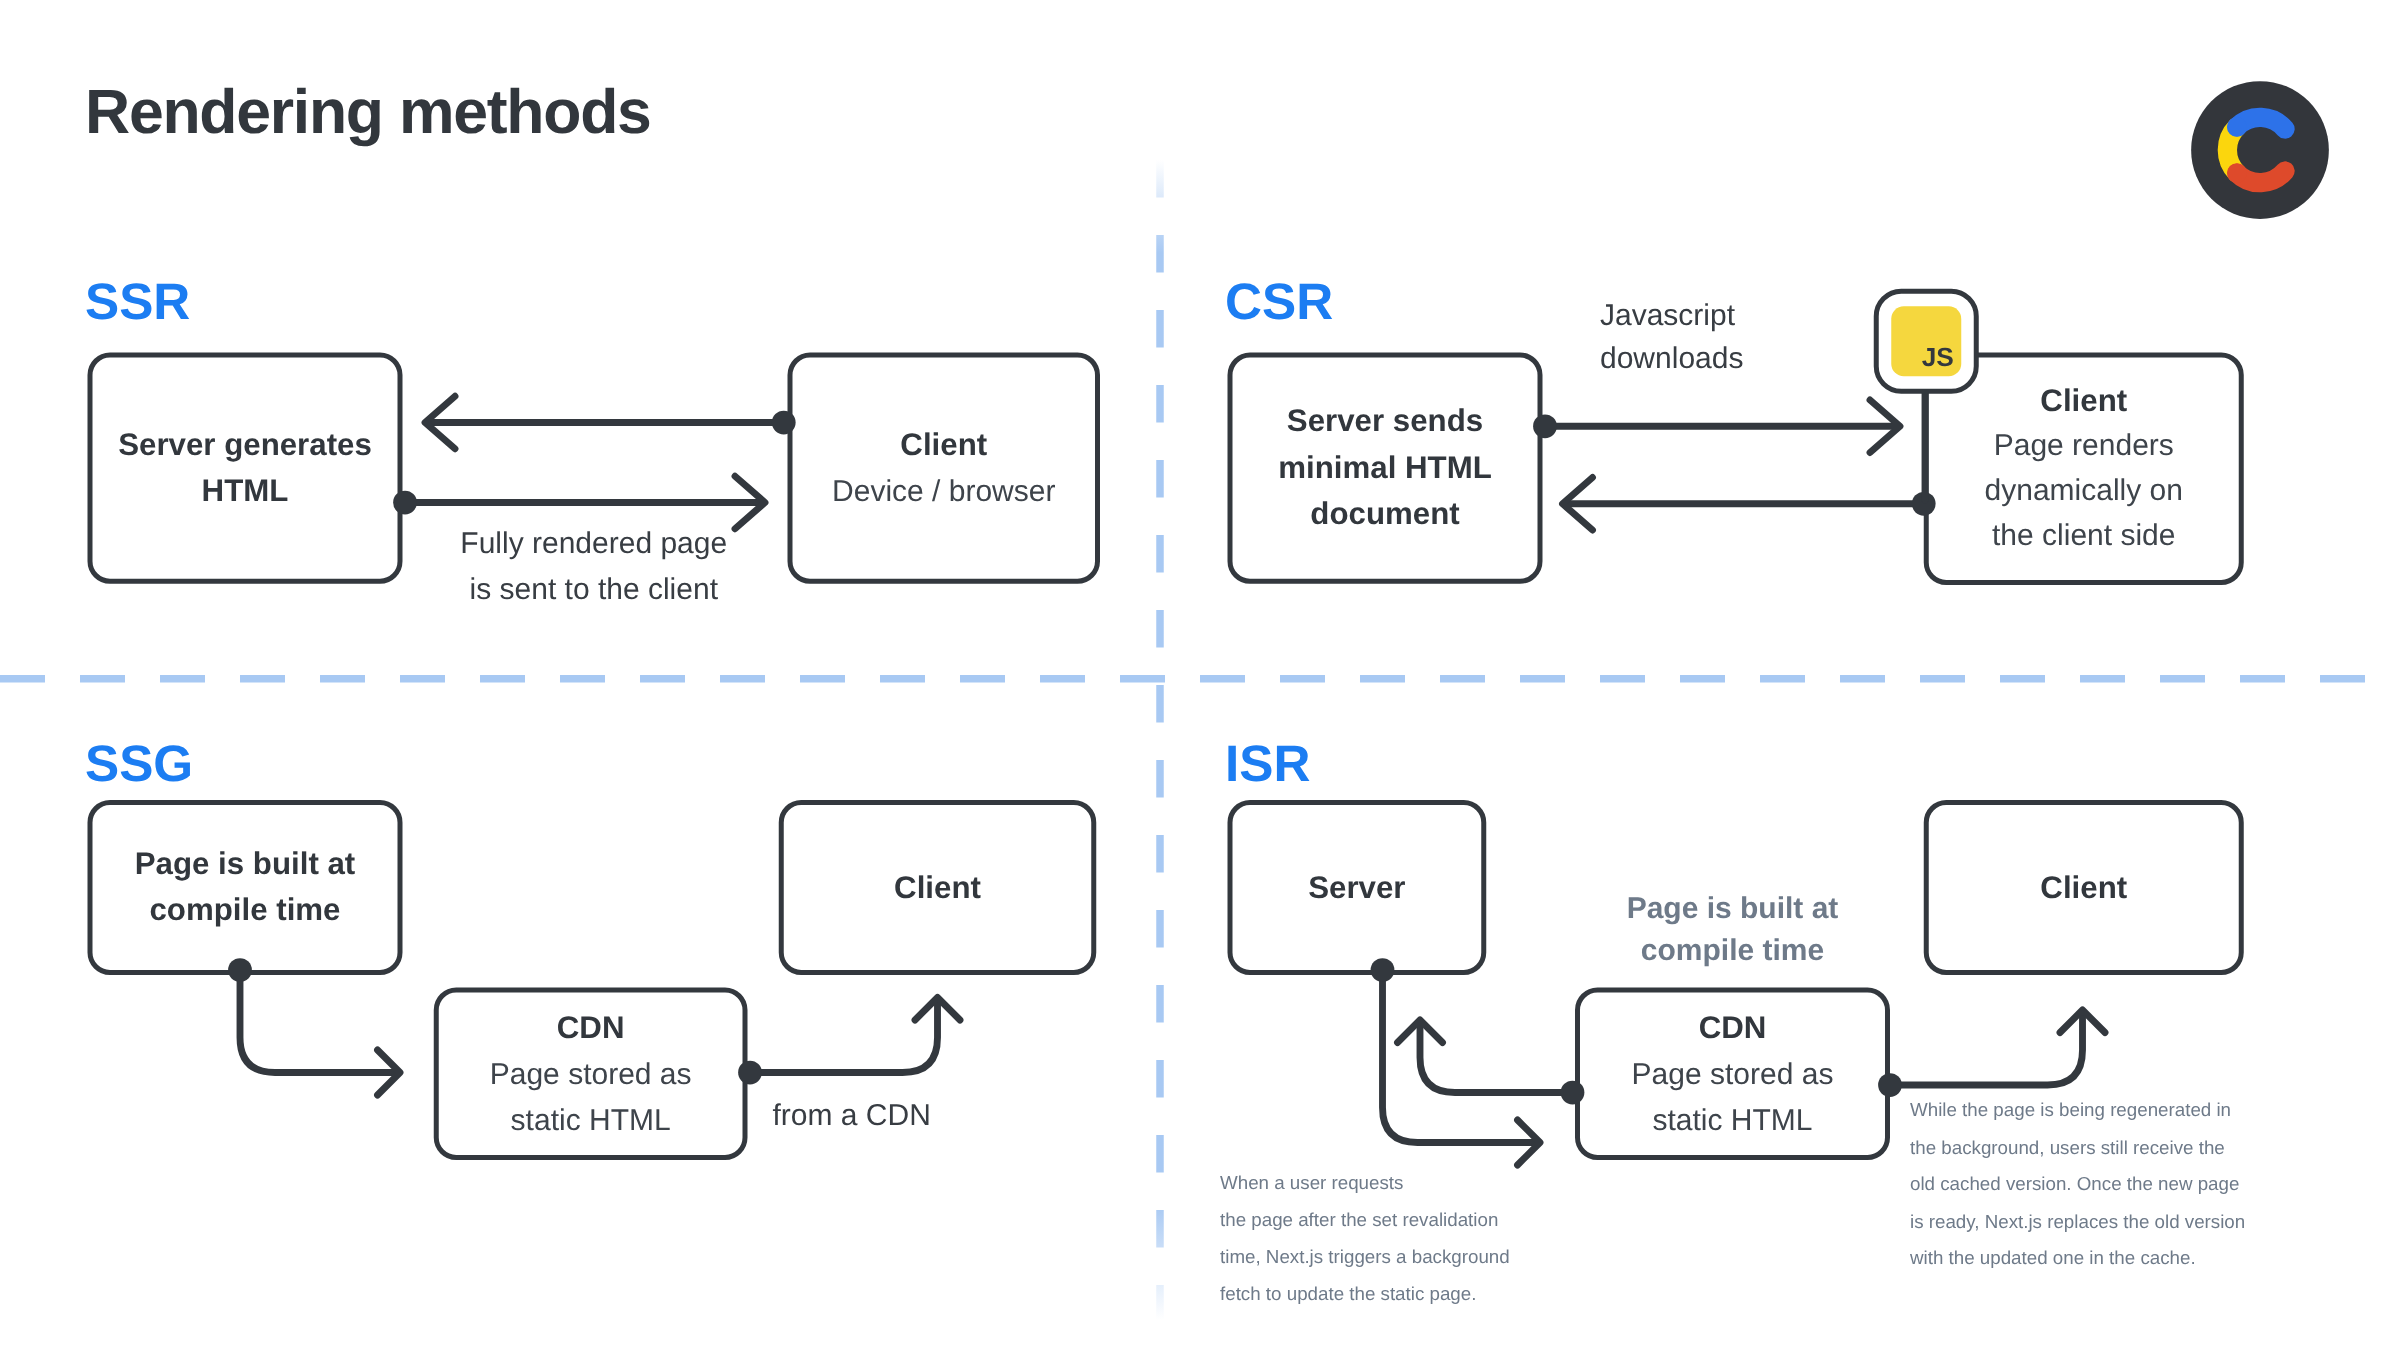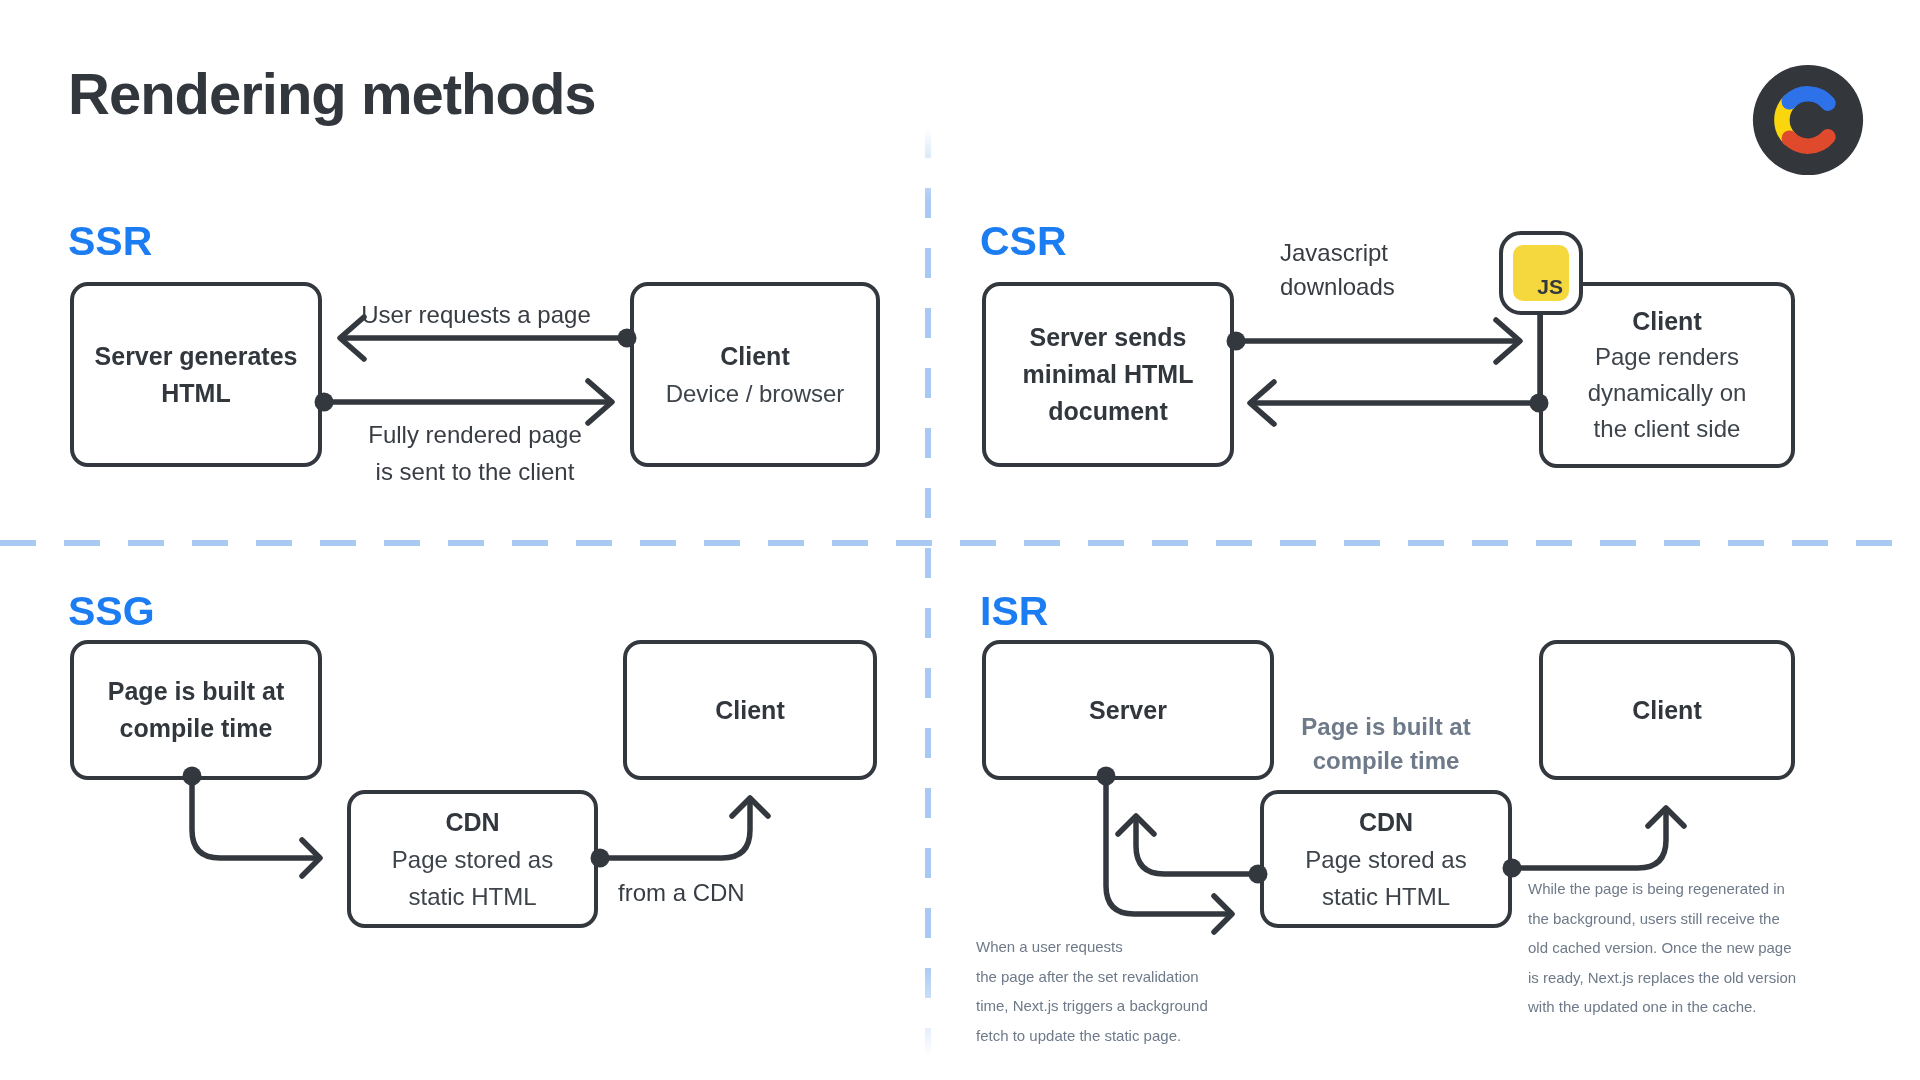--- a/index.html
+++ b/index.html
@@ -1,18 +1,18 @@
 <!DOCTYPE html>
 <html><head>
 <meta charset="utf-8">
 <style>
   html,body{margin:0;padding:0;background:#fff;}
   .canvas{position:relative;width:1920px;height:1080px;background:#ffffff;overflow:hidden;
           font-family:"Liberation Sans", sans-serif;color:#32373D;}
-  .title{position:absolute;left:68px;top:60px;font-size:58px;font-weight:bold;
+  .title{position:absolute;left:68px;top:60px;font-size:50px;font-weight:bold;
          letter-spacing:-1px;color:#32373D;margin:0;}
   .quad-label{position:absolute;font-size:41px;font-weight:bold;color:#1C7DF2;text-align:center;}
   .box{position:absolute;box-sizing:border-box;border:4.5px solid #33383E;border-radius:18px;
        background:#fff;display:flex;flex-direction:column;align-items:center;justify-content:center;
        text-align:center;color:#3E444B;}
   .bl{font-size:24px;line-height:37px;white-space:nowrap;}
   .bl.tight{line-height:36px;}
   .b{font-weight:bold;color:#32373D;font-size:25px;}
   .lbl{position:absolute;font-size:24px;line-height:37px;color:#383D43;}
   .lbl.ctr{text-align:center;}
@@ -70,21 +70,21 @@
   </div>
   <div class="box" style="left:623px;top:640px;width:254px;height:140px">
     <div class="bl b">Client</div>
   </div>
   <div class="box" style="left:347px;top:790px;width:251px;height:138px">
     <div class="bl b">CDN</div>
     <div class="bl">Page stored as</div>
     <div class="bl">static HTML</div>
   </div>
 
-  <div class="box" style="left:982px;top:640px;width:292px;height:140px">
+  <div class="box" style="left:982px;top:640px;width:207px;height:140px">
     <div class="bl b">Server</div>
   </div>
   <div class="box" style="left:1539px;top:640px;width:256px;height:140px">
     <div class="bl b">Client</div>
   </div>
   <div class="box" style="left:1260px;top:790px;width:252px;height:138px">
     <div class="bl b">CDN</div>
     <div class="bl">Page stored as</div>
     <div class="bl">static HTML</div>
   </div>
@@ -146,21 +146,20 @@
       <path class="w" d="M1118 834 L1136 816 L1154 834"></path>
       <circle class="dot" cx="1258" cy="874" r="9.5"></circle>
     </g>
     <g>
       <path class="w" d="M1512 868 H1638 Q1666 868 1666 840 V812"></path>
       <path class="w" d="M1648 826 L1666 808 L1684 826"></path>
       <circle class="dot" cx="1512" cy="868" r="9.5"></circle>
     </g>
   </svg>
 
-  <div class="lbl ctr" style="left:336px;top:296px;width:280px">User requests a page</div>
   <div class="lbl ctr" style="left:330px;top:416px;width:290px">
     <div>Fully rendered page</div>
     <div>is sent to the client</div>
   </div>
   <div class="lbl rt" style="left:1280px;top:236px;width:207px;line-height:34px">
     <div>Javascript</div>
     <div>downloads</div>
   </div>
   <div class="lbl" style="left:618px;top:874px">
     <div>from a CDN</div>

